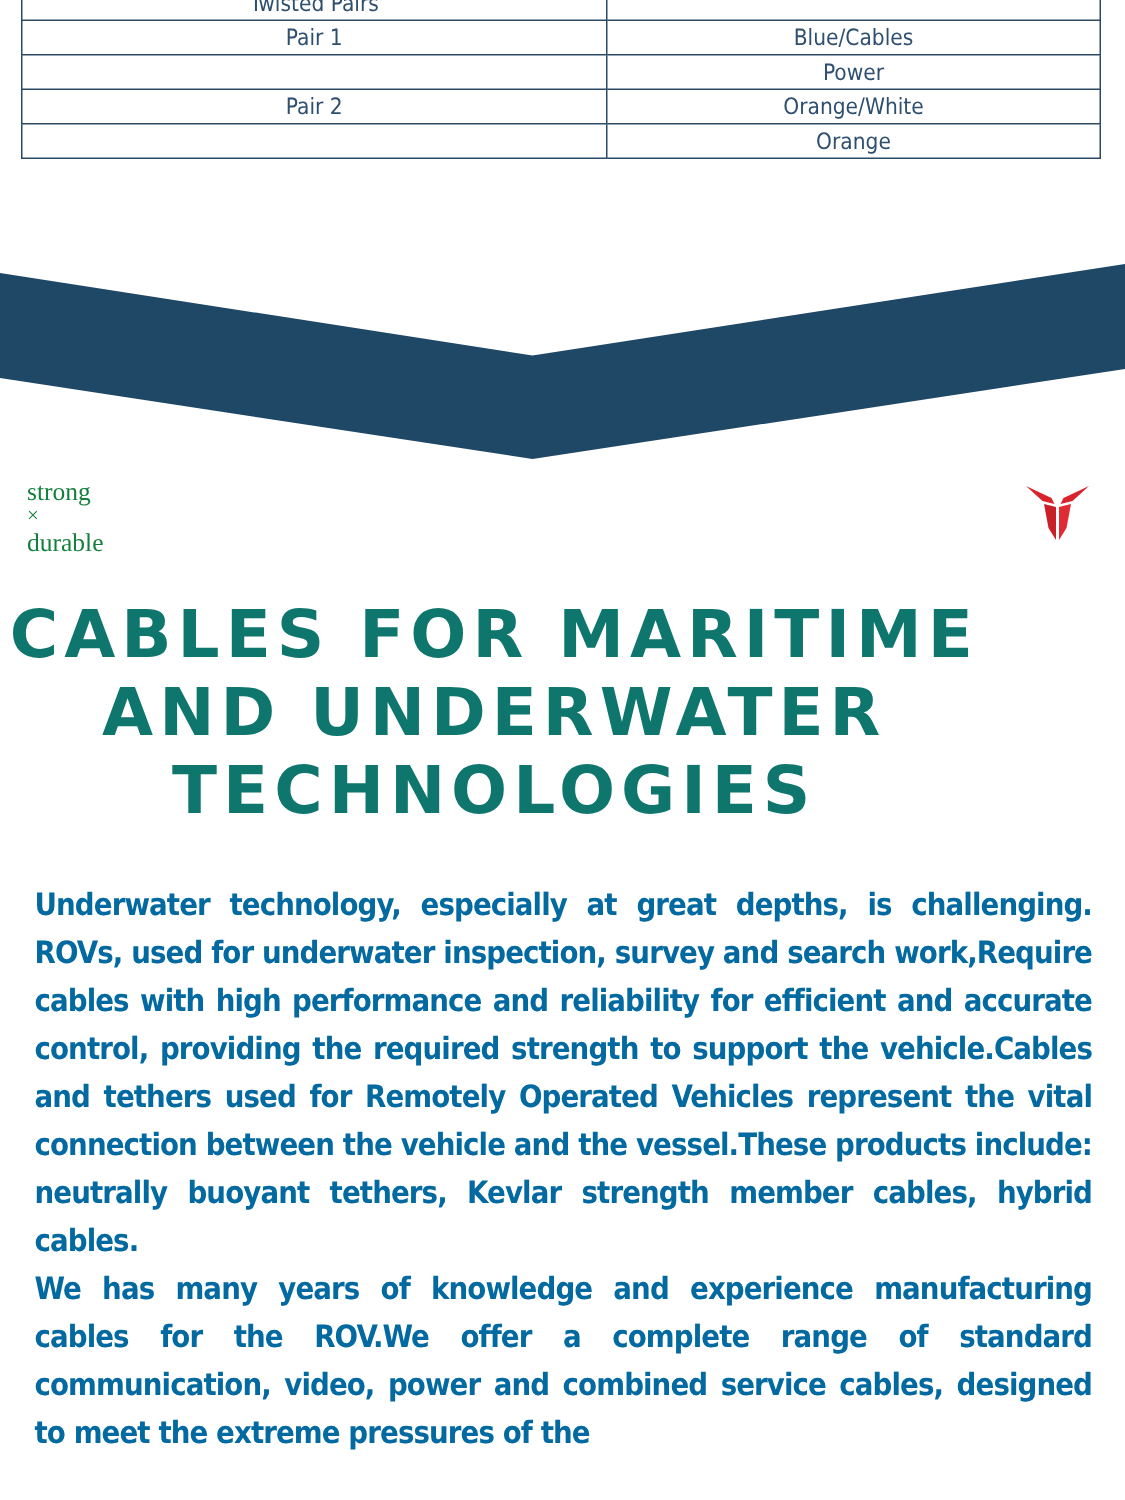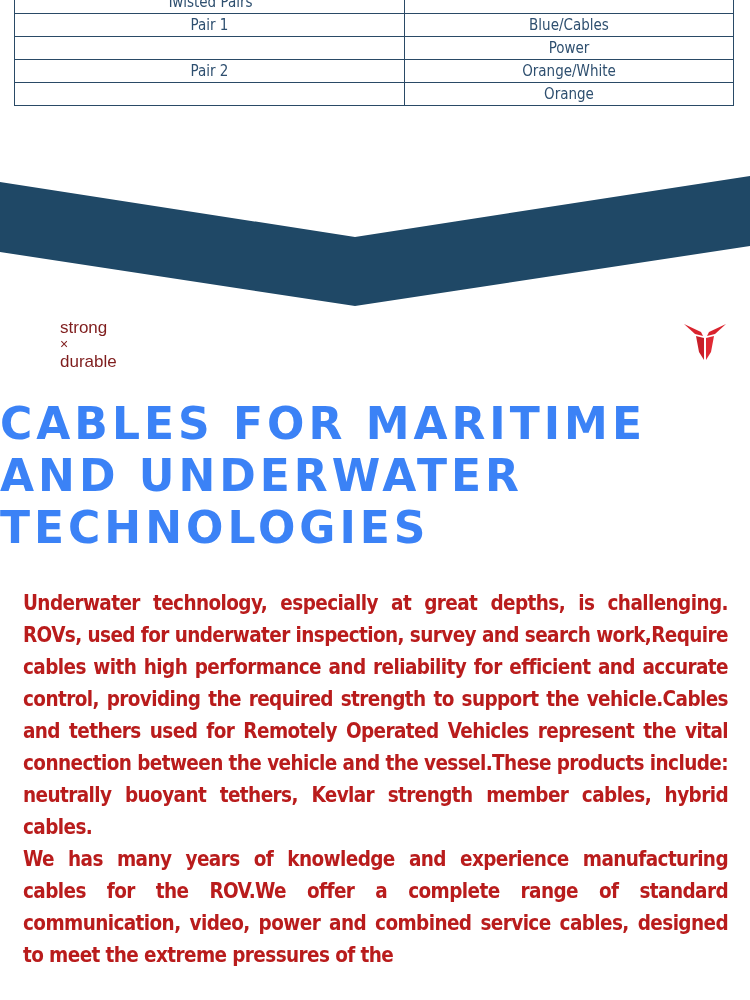--- a/index.html
+++ b/index.html
@@ -17,34 +17,34 @@
       font-size: 15px; color: #2e4f6f; line-height: 22px; position: relative;
       font-stretch: condensed;
     }
     .spec-table td.c1 { width: 389px; }
     .flag::before {
       content: ""; position: absolute; left: 0; top: 0;
       border-top: 6px solid #1f7a1f; border-right: 6px solid transparent;
     }
     .chevron { position: absolute; left: 0; top: 170px; width: 750px; height: 145px; }
     .tagline {
-      position: absolute; left: 18px; top: 318px; font-family: Liberation Sans, sans-serif;
-      font-size: 17px; line-height: 19px; color: #7f1d1d; margin-left: 42px;
+      position: absolute; left: 18px; top: 318px; font-family: Liberation Serif, serif;
+      font-size: 17px; line-height: 19px; color: #15803d;
     }
     .tagline .x { font-size: 14px; line-height: 15px; }
     .logo { position: absolute; left: 683px; top: 322px; width: 44px; height: 40px; }
     .headline {
-      position: absolute; left: 0; top: 398px; width: 659px; 
+      position: absolute; left: 0; top: 398px; width: 659px; text-align: center;
       font-family: "DejaVu Sans", sans-serif; font-weight: bold; font-size: 44px;
-      line-height: 52px; letter-spacing: 4px; color: #3b82f6; text-transform: uppercase;
+      line-height: 52px; letter-spacing: 4px; color: #0f766e; text-transform: uppercase;
     }
     .body-text {
       position: absolute; left: 23px; top: 587px; width: 705px;
       font-family: "DejaVu Sans", sans-serif; font-weight: bold; font-size: 20.5px;
-      line-height: 32px; color: #b91c1c; text-align: justify; hyphens: manual;
+      line-height: 32px; color: #0369a1; text-align: justify; hyphens: manual;
       font-stretch: condensed; letter-spacing: -0.6px;
     }
     .body-text p { margin: 0; }
   </style>
 </head>
 <body>
 
 <table class="spec-table">
   <tbody>
     <tr>

